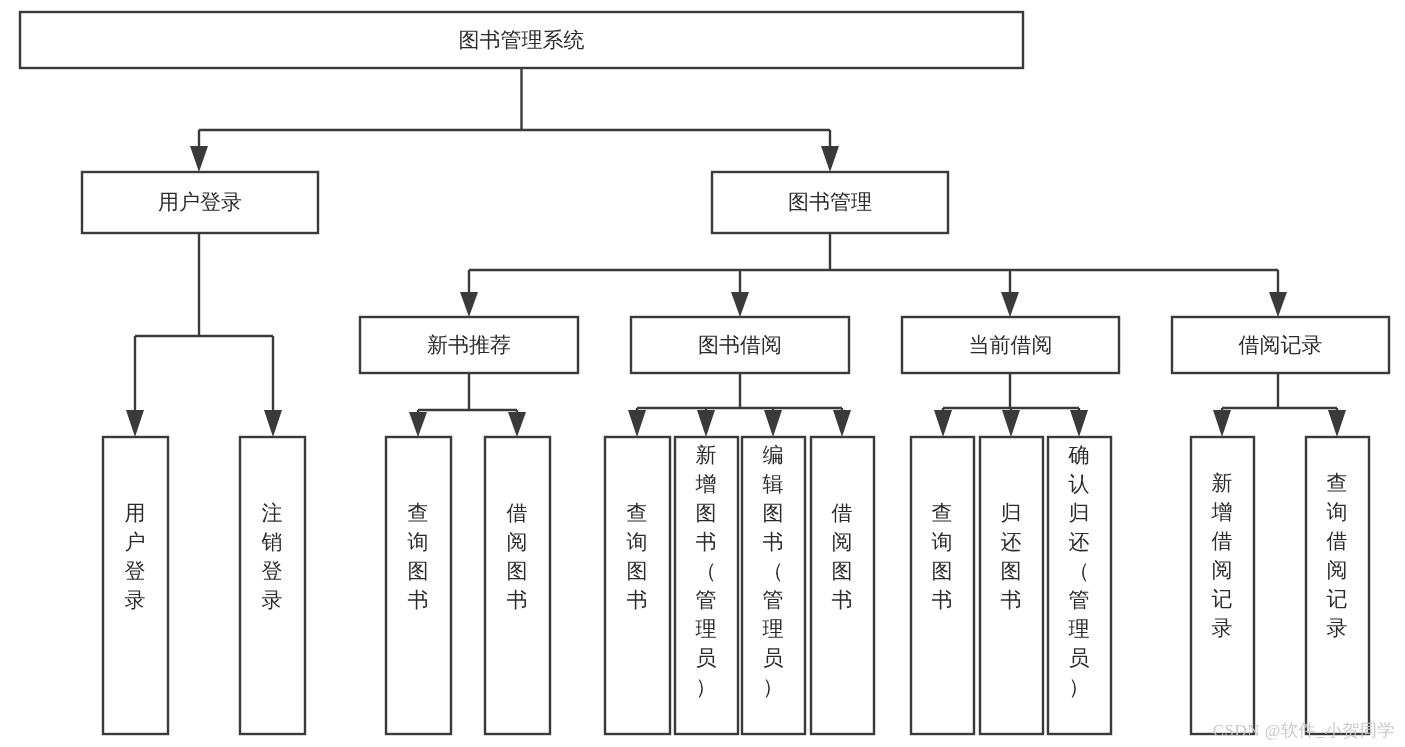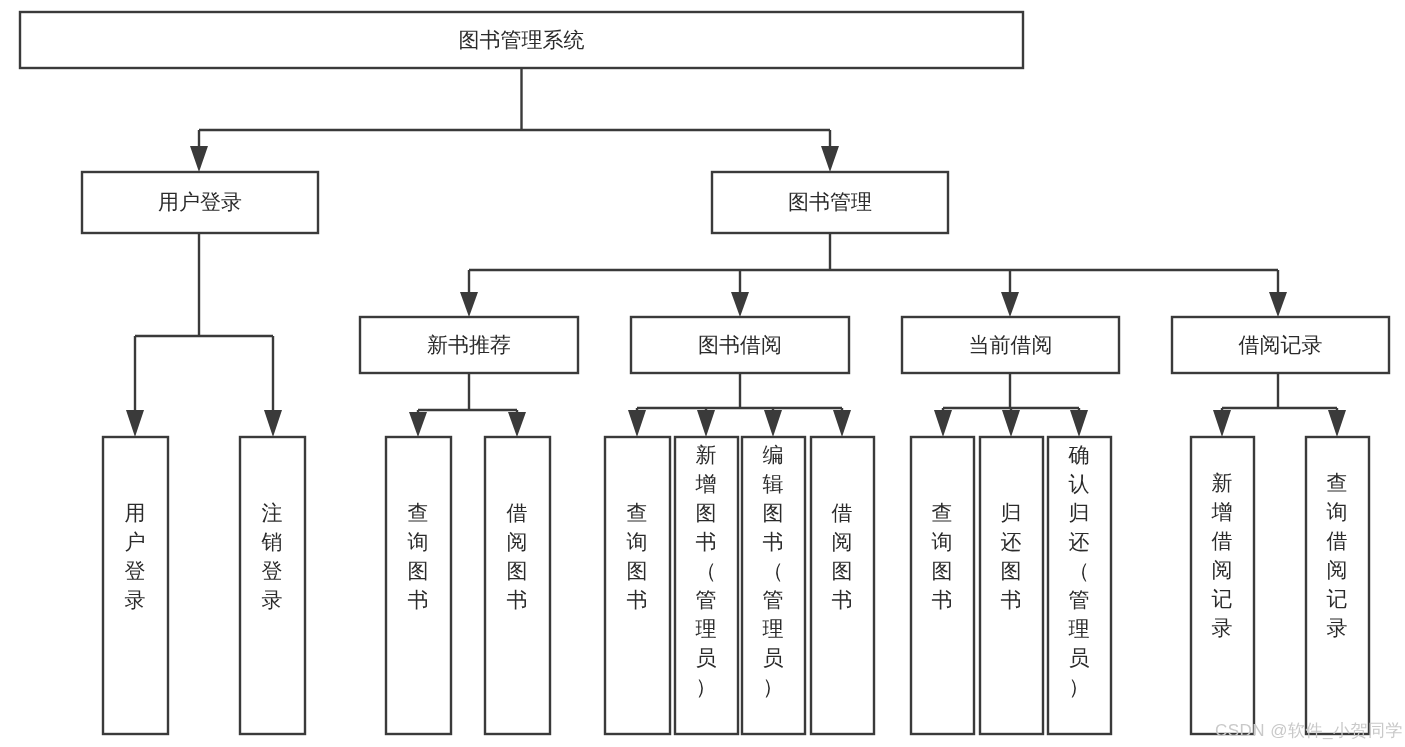--- a/index.html
+++ b/index.html
@@ -48,23 +48,23 @@
     stroke-width: 2.4;
     fill: none;
     stroke-linecap: butt;
   }
   .arrow-head {
     fill: #3a3a3a;
     stroke: none;
   }
   .watermark {
     position: absolute;
-    right: 2px;
+    right: 10px;
     bottom: 5px;
-    font-family: Liberation Sans, sans-serif;
+    font-family: Liberation Serif, serif;
     font-size: 17px;
     color: #c9c9c9;
     letter-spacing: 0.5px;
     white-space: nowrap;
     pointer-events: none;
     user-select: none;
   }
 </style>
 </head>
 <body>

